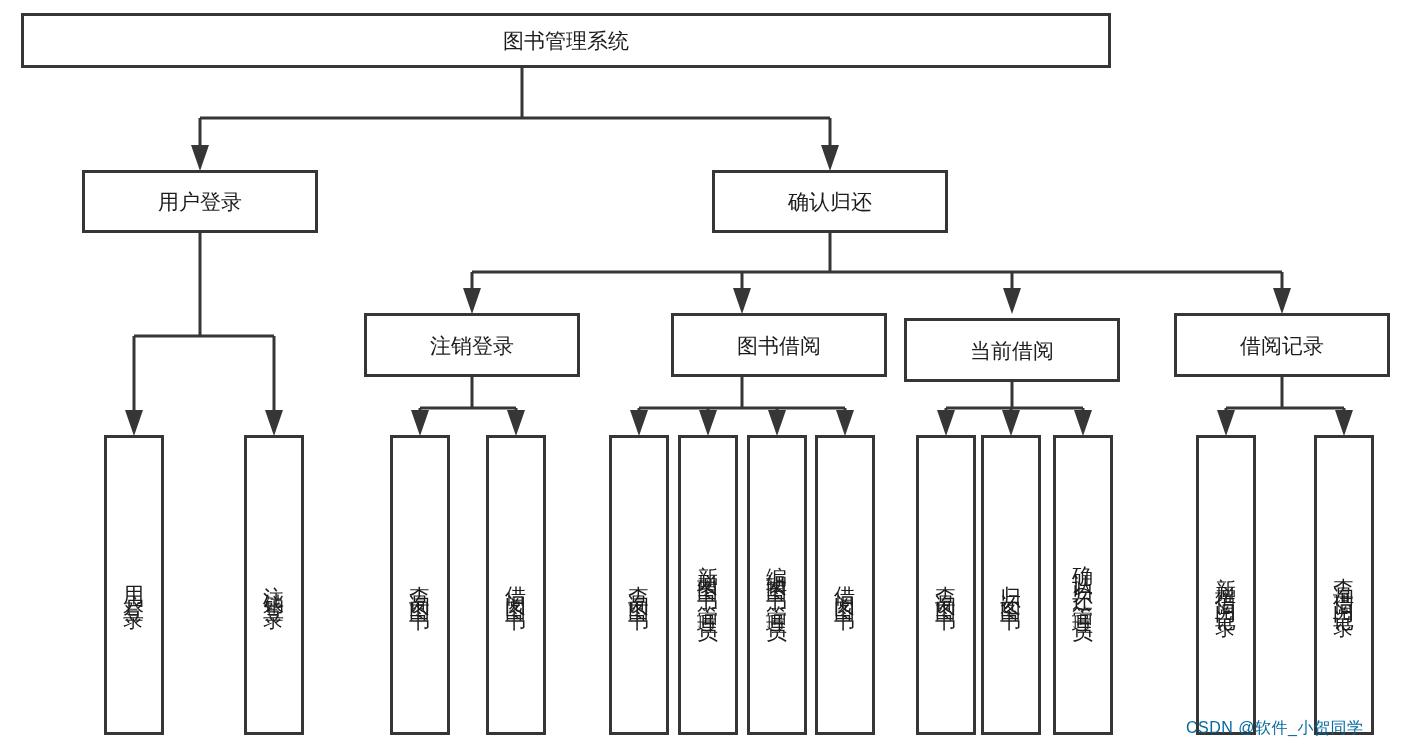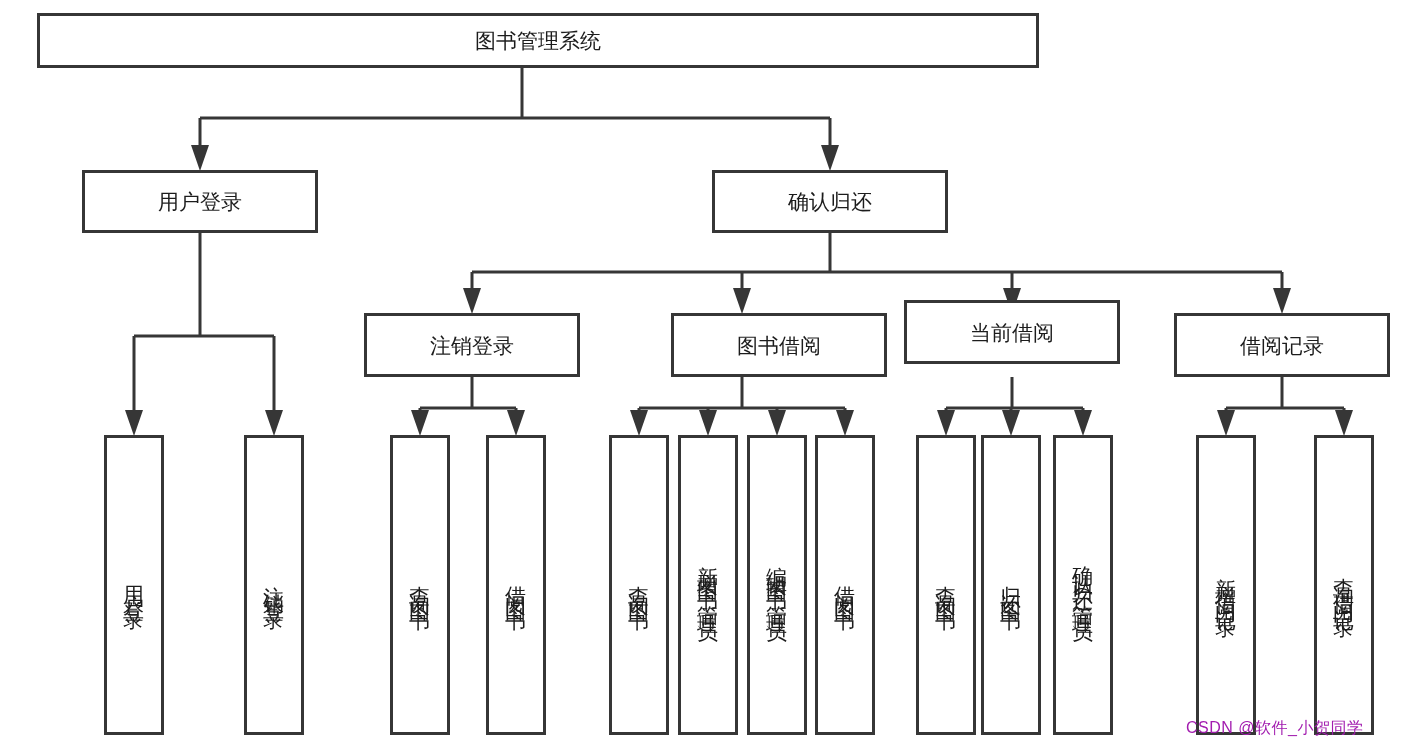--- a/index.html
+++ b/index.html
@@ -41,21 +41,21 @@
     text-orientation: mixed;
     letter-spacing: 8px;
     white-space: nowrap;
   }
   .watermark {
     position: absolute;
     left: 1186px;
     top: 718px;
     width: 210px;
     font-size: 16px;
-    color: #a21caf;
+    color: #0369a1;
     text-align: left;
     white-space: nowrap;
     letter-spacing: 0.5px;
   }
 </style>
 </head>
 <body>
 
 <div class="canvas">
 
@@ -88,38 +88,38 @@
     <path d="M1012 377 V408 M946 408 H1083 M946 408 V412 M1011 408 V412 M1083 408 V412"></path>
     <polygon fill="#363636" stroke="none" points="937,410 955,410 946,436"></polygon>
     <polygon fill="#363636" stroke="none" points="1002,410 1020,410 1011,436"></polygon>
     <polygon fill="#363636" stroke="none" points="1074,410 1092,410 1083,436"></polygon>
 
     <path d="M1282 377 V408 M1226 408 H1344 M1226 408 V412 M1344 408 V412"></path>
     <polygon fill="#363636" stroke="none" points="1217,410 1235,410 1226,436"></polygon>
     <polygon fill="#363636" stroke="none" points="1335,410 1353,410 1344,436"></polygon>
   </svg>
 
-  <div class="node" style="left:37px; top:13px; width:1002px; height:55px;">
+  <div class="node" style="left:21px; top:13px; width:1090px; height:55px;">
     <span>图书管理系统</span>
   </div>
 
   <div class="node" style="left:82px; top:170px; width:236px; height:63px;">
     <span>用户登录</span>
   </div>
   <div class="node" style="left:712px; top:170px; width:236px; height:63px;">
     <span>确认归还</span>
   </div>
 
   <div class="node" style="left:364px; top:313px; width:216px; height:64px;">
     <span>注销登录</span>
   </div>
   <div class="node" style="left:671px; top:313px; width:216px; height:64px;">
     <span>图书借阅</span>
   </div>
-  <div class="node" style="left:904px; top:300px; width:216px; height:64px;">
+  <div class="node" style="left:904px; top:318px; width:216px; height:64px;">
     <span>当前借阅</span>
   </div>
   <div class="node" style="left:1174px; top:313px; width:216px; height:64px;">
     <span>借阅记录</span>
   </div>
 
   <div class="node vbox" style="left:104px; top:435px; width:60px; height:300px;">
     <span>用户登录</span>
   </div>
   <div class="node vbox" style="left:244px; top:435px; width:60px; height:300px;">

